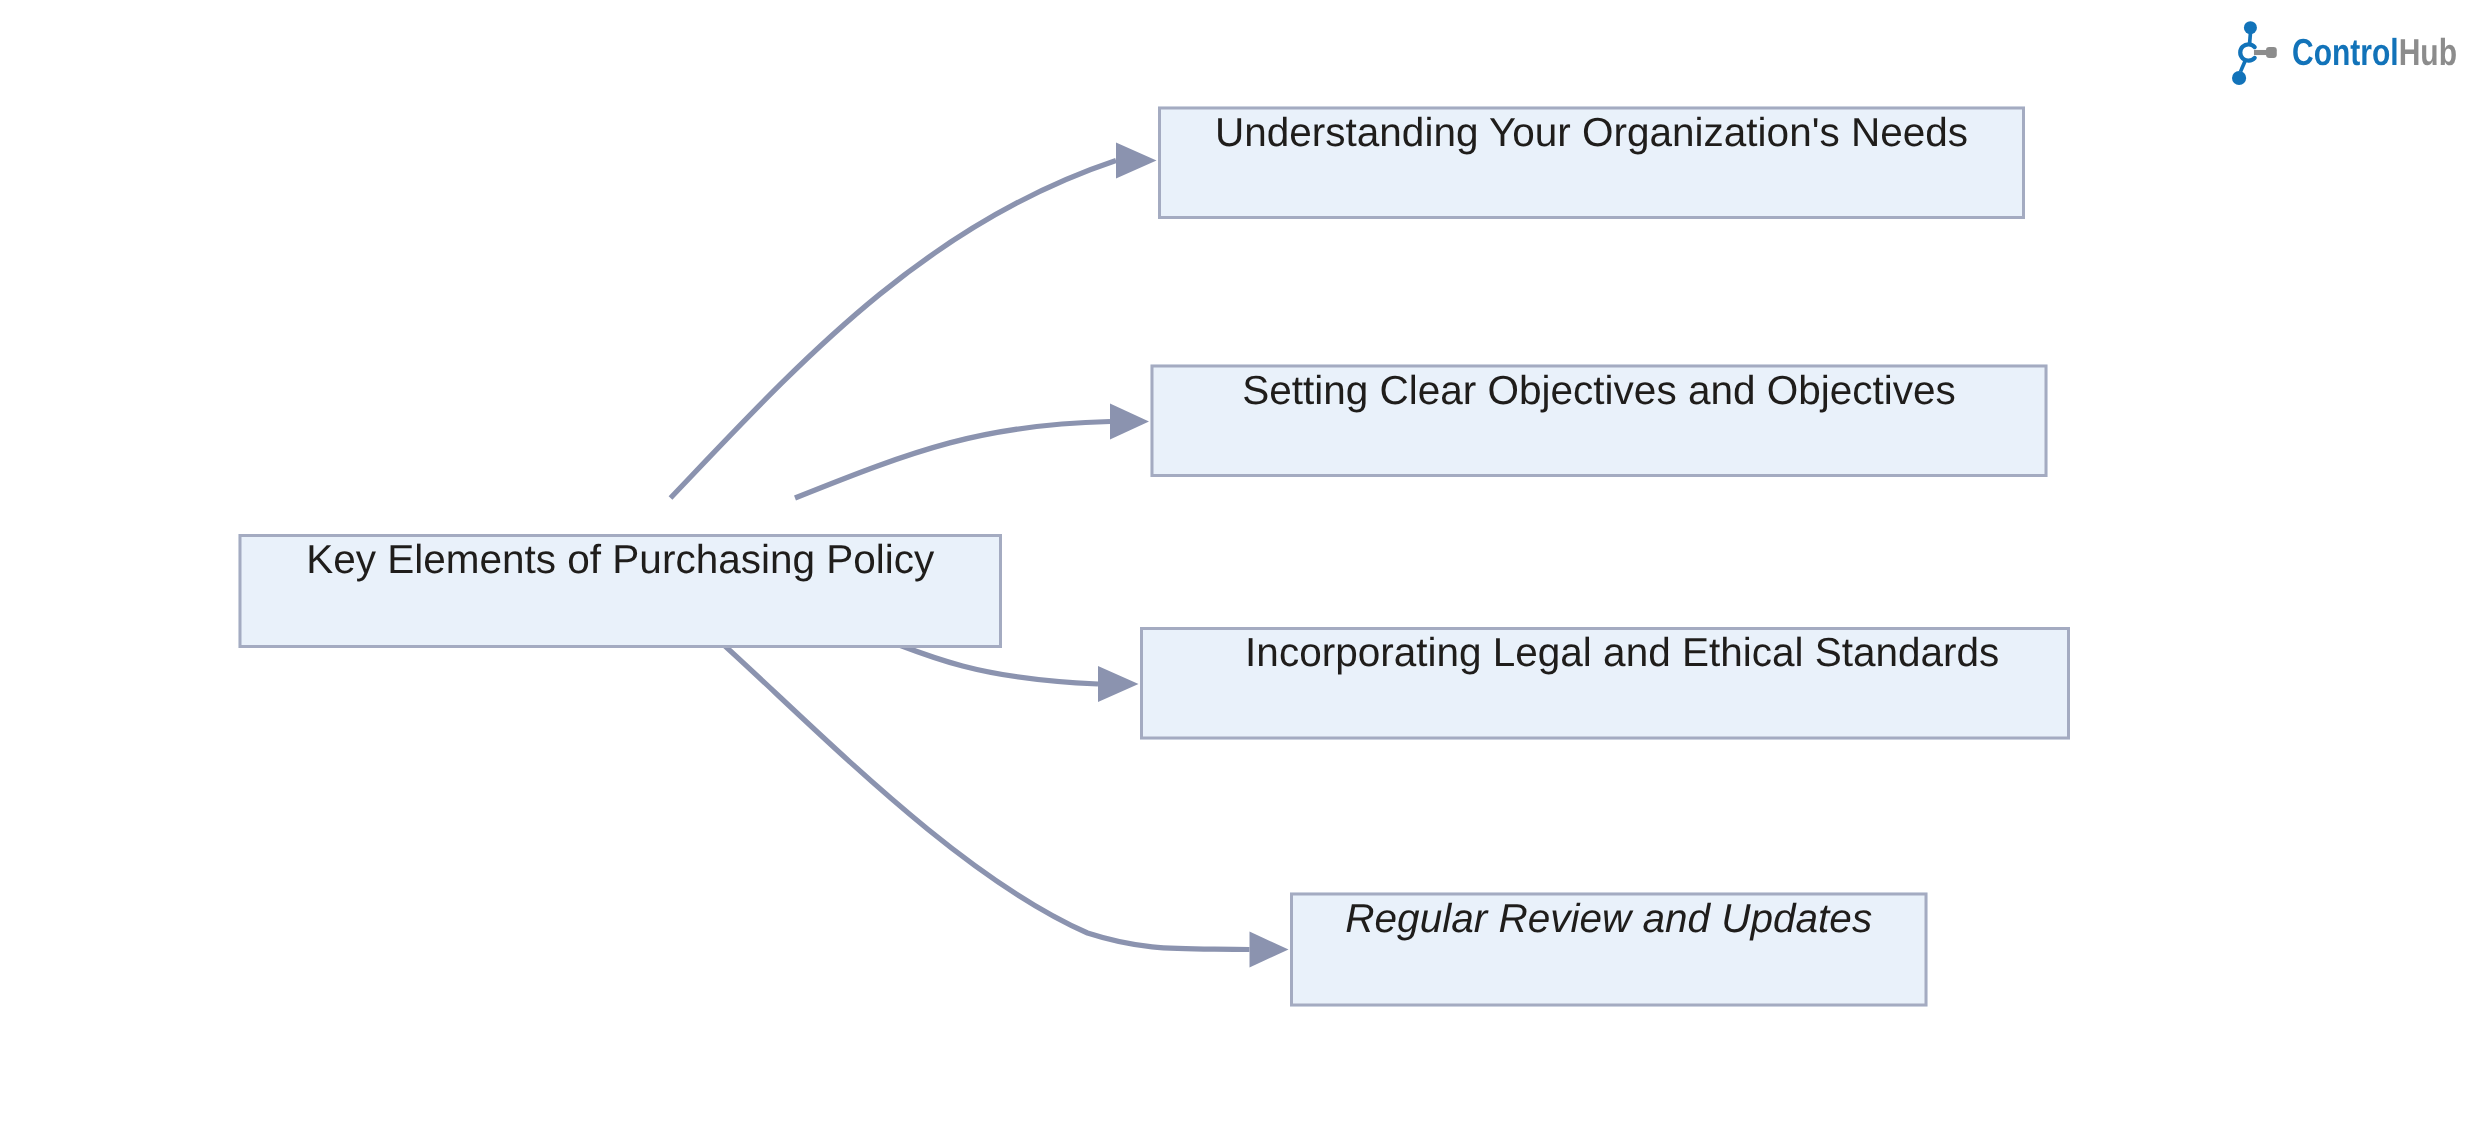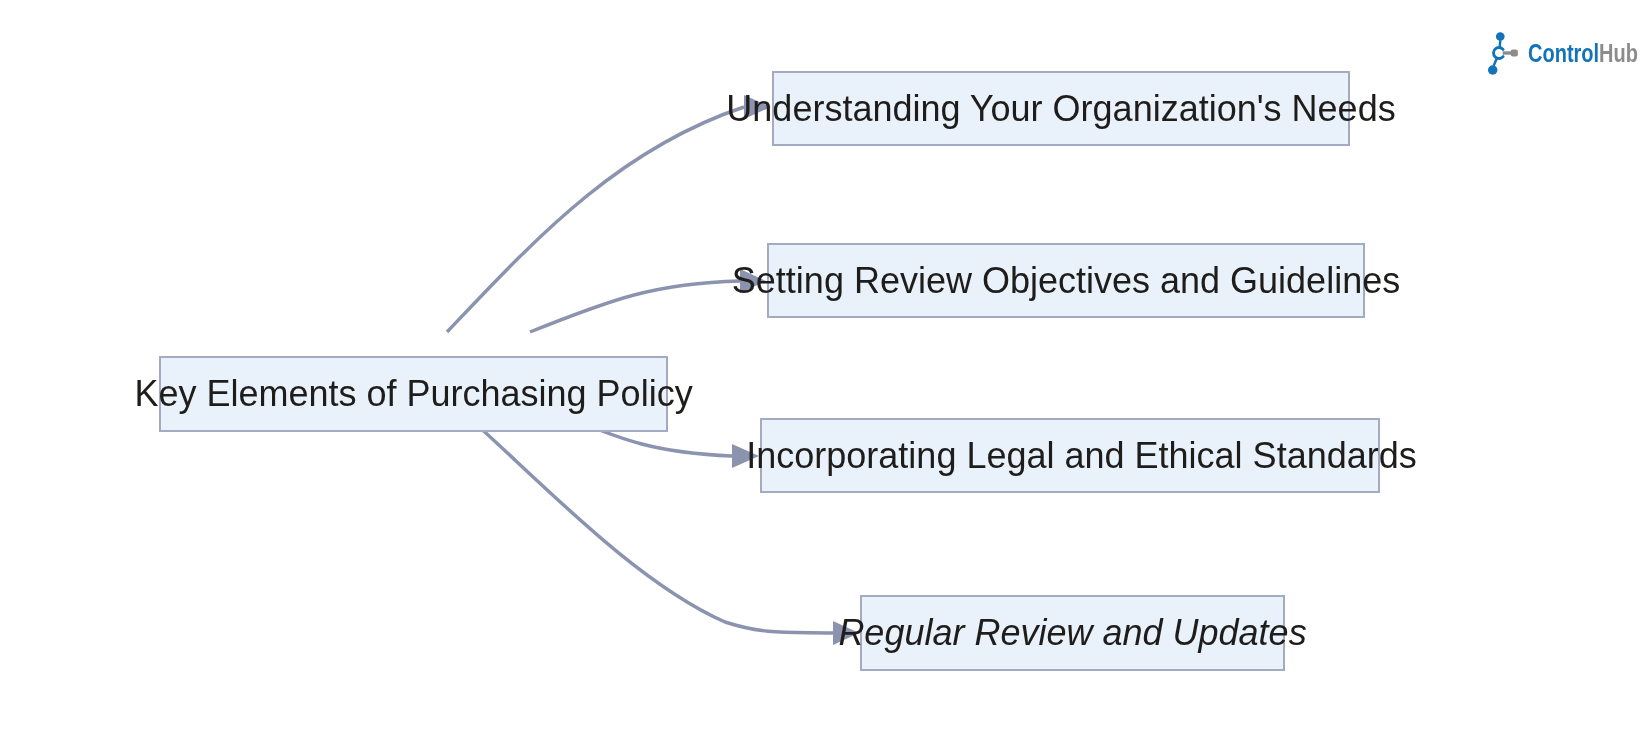--- a/index.html
+++ b/index.html
@@ -30,35 +30,34 @@
     fill: var(--edge-color, #8b93af);
     stroke: none;
   }
   .node {
     position: absolute;
     z-index: 2;
     box-sizing: border-box;
     background: var(--node-fill, #e9f1fa);
     border: 2px solid var(--node-border, #a4abc1);
     display: flex;
-    align-items: center;
     justify-content: center;
     white-space: nowrap;
-    font-size: 36px;
+    font-size: 27px;
     color: var(--text-color, #1f1d1b);
   }
   #node-root { left: 159px; top: 332px; width: 509px; height: 76px; margin-top: 24px; }
   #node-n1   { left: 772px; top:  71px; width: 578px; height: 75px; }
   #node-n2   { left: 767px; top: 243px; width: 598px; height: 75px; }
   #node-n3   { left: 760px; top: 418px; width: 620px; height: 75px; padding-left: 23px; }
   #node-n4   { left: 860px; top: 595px; width: 425px; height: 76px; font-style: italic; }
 
   #logo {
     position: absolute;
-    right: 9px; top: 28px;
+    right: 9px; top: 10px;
     height: 50px;
     display: flex;
     align-items: center;
     z-index: 3;
     justify-content: center;
   }
   #logo-icon { width: 34px; height: 46px; margin-right: 6px; }
   #logo-text {
     font-size: 25px;
     font-weight: bold;
@@ -101,21 +100,21 @@
 
   <div id="node-root" class="node">
     <span>Key Elements of Purchasing Policy</span>
   </div>
 
   <div id="node-n1" class="node">
     <span>Understanding Your Organization's Needs</span>
   </div>
 
   <div id="node-n2" class="node">
-    <span>Setting Review Objectives and Guidelines</span>
+    <span>Setting Clear Objectives and Objectives</span>
   </div>
 
   <div id="node-n3" class="node">
     <span>Incorporating Legal and Ethical Standards</span>
   </div>
 
   <div id="node-n4" class="node">
     <span>Regular Review and Updates</span>
   </div>
 

